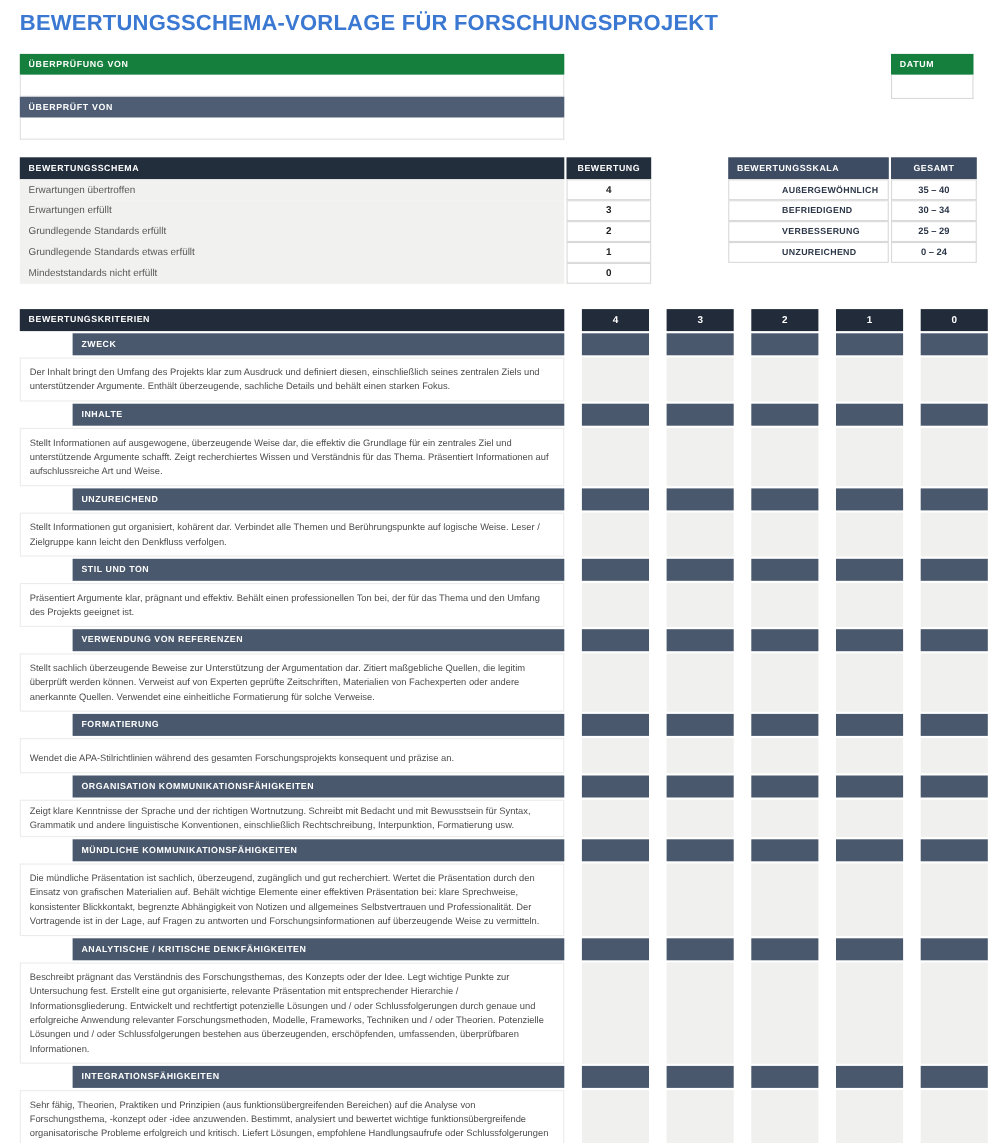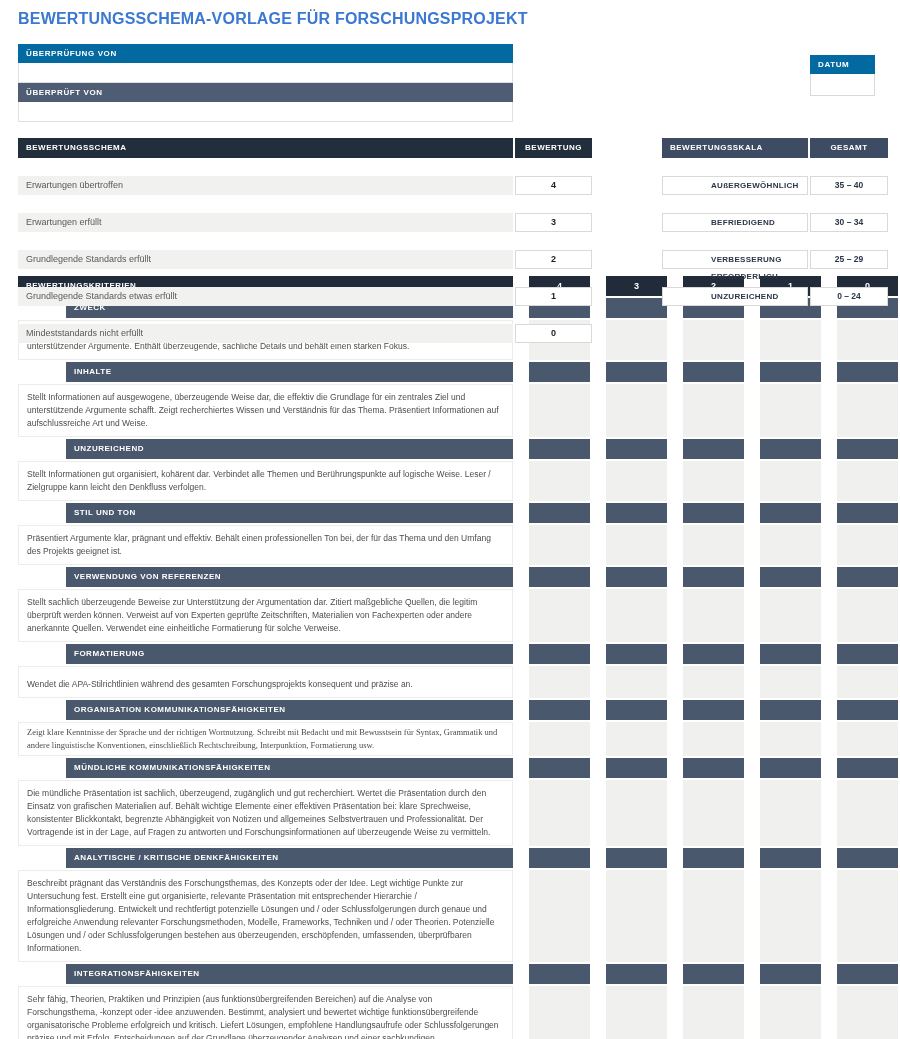--- a/index.html
+++ b/index.html
@@ -5,43 +5,43 @@
   * { box-sizing: border-box; margin: 0; padding: 0; }
   html, body { background: #ffffff; }
   body {
     width: 900px; height: 1039px; overflow: hidden;
     font-family: "Liberation Sans", sans-serif;
     position: relative;
   }
   .page { padding: 10px 0 0 18px; width: 898px; }
 
   h1.title {
-    font-size: 16px; font-weight: bold; color: #3a78d2;
+    font-size: 20px; font-weight: bold; color: #3a78d2;
     letter-spacing: 0.2px; margin-bottom: 16px;
   }
 
   
   .top-row { position: relative; height: 80px; margin-bottom: 14px; width: 880px; }
   .reviewer-block { width: 495px; }
   .bar {
     height: 19px; line-height: 19px; padding-left: 8px;
     color: #ffffff; font-size: 8px; font-weight: bold; letter-spacing: 0.6px;
   }
-  .bar.navy  { background: #0369a1; }
+  .bar.navy  { background: #15803d; }
   .bar.slate { background: #4e5d74; }
   .input-box {
     height: 20px; background: #ffffff;
     border: 1px solid #e0e0e0; border-top: none;
   }
-  .date-block { position: absolute; top: 11px; left: 792px; width: 65px; }
+  .date-block { position: absolute; top: 0; left: 792px; width: 75px; }
   .date-block .input-box { height: 22px; border: 1px solid #d9d9d9; border-top: none; }
 
   
   .tables-row { position: relative; height: 138px; width: 880px; }
-  .mini-row { display: grid; gap: 2px; margin-bottom: 18px; }
+  .mini-row { display: grid; gap: 2px; margin-bottom: 0; }
   .scheme-table .mini-row { grid-template-columns: 495px 77px; width: 574px; }
   .scale-table { position: absolute; left: 644px; top: 0; width: 218px; }
   .scale-table .mini-row { grid-template-columns: 146px 78px; }
   .cell-h {
     height: 20px; line-height: 20px; color: #fff; font-size: 8px;
     font-weight: bold; letter-spacing: 0.5px; padding-left: 8px;
   }
   .cell-h.center { text-align: center; padding-left: 0; }
   .scheme-table .cell-h { background: #232e3d; }
   .scale-table  .cell-h { background: #3d4b63; }
@@ -279,21 +279,21 @@
 
     <div class="crow">
       <div class="sbar-title">ORGANISATION KOMMUNIKATIONSFÄHIGKEITEN</div>
       <div class="sbar-fill"></div>
       <div class="sbar-fill"></div>
       <div class="sbar-fill"></div>
       <div class="sbar-fill"></div>
       <div class="sbar-fill"></div>
     </div>
     <div class="crow">
-      <div class="desc" style="padding-top:3px;padding-bottom:3px;font-family:Liberation Serif, serif;">Zeigt klare Kenntnisse der Sprache und der richtigen Wortnutzung. Schreibt mit Bedacht und mit Bewusstsein für Syntax, Grammatik und andere linguistische Konventionen, einschließlich Rechtschreibung, Interpunktion, Formatierung usw.</div>
+      <div class="desc" style="padding-top:3px;padding-bottom:3px;">Zeigt klare Kenntnisse der Sprache und der richtigen Wortnutzung. Schreibt mit Bedacht und mit Bewusstsein für Syntax, Grammatik und andere linguistische Konventionen, einschließlich Rechtschreibung, Interpunktion, Formatierung usw.</div>
       <div class="score"></div>
       <div class="score"></div>
       <div class="score"></div>
       <div class="score"></div>
       <div class="score"></div>
     </div>
 
     <div class="crow">
       <div class="sbar-title">MÜNDLICHE KOMMUNIKATIONSFÄHIGKEITEN</div>
       <div class="sbar-fill"></div>

